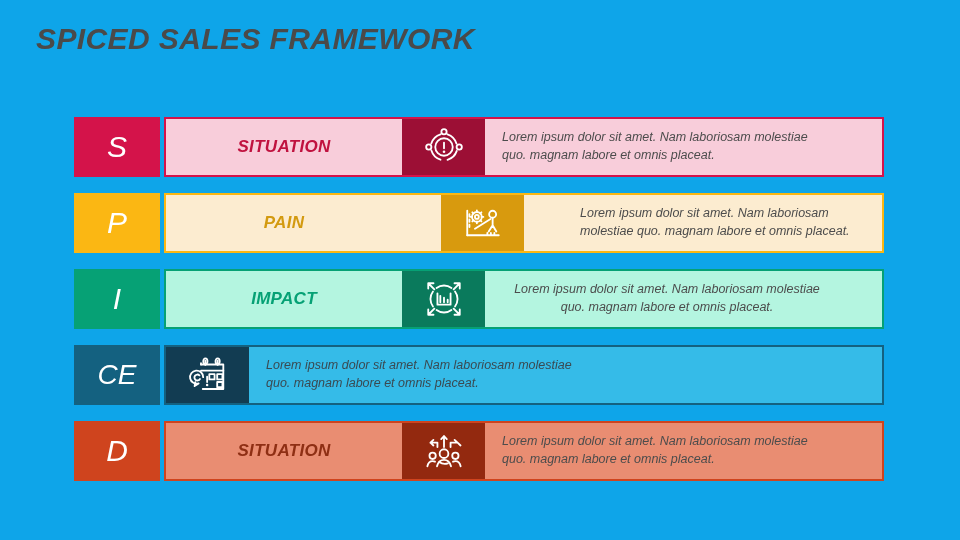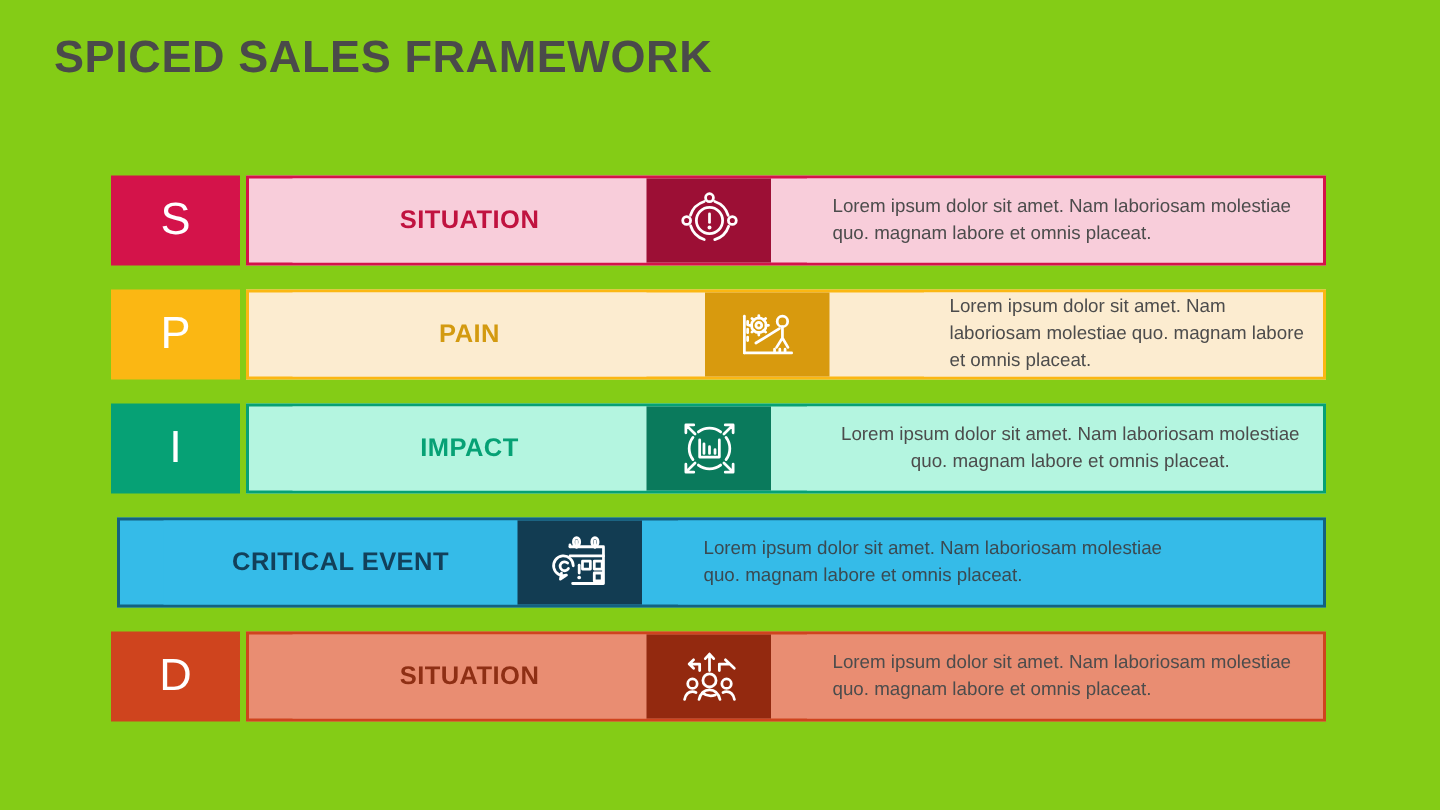--- a/index.html
+++ b/index.html
@@ -10,21 +10,22 @@
     width: 960px;
     height: 540px;
     background: #ffffff;
     font-family: "Liberation Sans", sans-serif;
     overflow: hidden;
   }
   .slide {
     position: relative;
     width: 960px;
     height: 540px;
-    background: #84cc16;
+    background: #0ea5e9;
+    font-style: italic;
   }
   .slide-title {
     position: absolute;
     left: 36px;
     top: 22px;
     font-size: 30px;
     font-weight: bold;
     letter-spacing: 0.4px;
     color: #4a4a4a;
     white-space: nowrap;
@@ -68,42 +69,40 @@
   }
   .label-cell {
     width: 236px;
     min-width: 236px;
     display: flex;
     align-items: center;
     justify-content: center;
     font-size: 17px;
     font-weight: bold;
     letter-spacing: 0.3px;
-    margin-left: 29px;
   }
   .icon-cell {
     width: 83px;
     min-width: 83px;
     display: flex;
     align-items: center;
     justify-content: center;
   }
   .icon-cell svg {
     width: 42px;
     height: 42px;
     display: block;
   }
   .desc-cell {
     flex: 1;
     display: flex;
     align-items: center;
     padding-left: 17px;
     padding-right: 10px;
     box-sizing: border-box;
-    margin-left: 24px;
   }
   .desc-text {
     font-size: 12.5px;
     line-height: 1.42;
     color: #4c4c4c;
     max-width: 330px;
   }
 </style>
 </head>
 <body style="background: rgb(255, 255, 255);">
@@ -170,22 +169,22 @@
               <path fill="none" stroke="#ffffff" stroke-width="2.1" stroke-linecap="round" stroke-linejoin="round" d="M6 42h6M6 42v-6M6 42l7-7"></path>
               <path fill="none" stroke="#ffffff" stroke-width="2.1" stroke-linecap="round" stroke-linejoin="round" d="M42 42h-6M42 42v-6M42 42l-7-7"></path>
             </svg>
           </div>
           <div class="desc-cell" style="background: rgb(180, 245, 224);">
             <div class="desc-text" style="color: rgb(76, 76, 76);">Lorem ipsum dolor sit amet. Nam laboriosam molestiae quo. magnam labore et omnis placeat.</div>
           </div>
         </div>
       </div>
       <div class="row">
+        <div class="letter-box two" style="background: rgb(20, 97, 128); color: rgb(255, 255, 255);">CE</div>
         <div class="panel" style="border-color: rgb(20, 97, 128); background: rgb(53, 187, 232);">
-          <div class="label-cell" style="background: rgb(53, 187, 232); color: rgb(18, 64, 90);">CRITICAL EVENT</div>
           <div class="icon-cell" style="background: rgb(18, 60, 82);">
             <svg viewBox="0 0 48 48">
               <path fill="none" stroke="#ffffff" stroke-width="2.1" stroke-linecap="round" stroke-linejoin="round" d="M16 12h25.5v28H18"></path>
               <path fill="none" stroke="#ffffff" stroke-width="2.1" stroke-linecap="round" stroke-linejoin="round" d="M16 12v-1.5"></path>
               <path fill="none" stroke="#ffffff" stroke-width="2.1" stroke-linecap="round" stroke-linejoin="round" d="M16 19h25.5"></path>
               <path fill="none" stroke="#ffffff" stroke-width="2.1" stroke-linecap="round" stroke-linejoin="round" d="M21 7.5v5"></path>
               <path fill="none" stroke="#ffffff" stroke-width="2.1" stroke-linecap="round" stroke-linejoin="round" d="M35 7.5v5"></path>
               <ellipse fill="none" stroke="#ffffff" stroke-width="2.1" stroke-linecap="round" stroke-linejoin="round" cx="21" cy="8.4" rx="2.4" ry="3.4"></ellipse>
               <ellipse fill="none" stroke="#ffffff" stroke-width="2.1" stroke-linecap="round" stroke-linejoin="round" cx="35" cy="8.4" rx="2.4" ry="3.4"></ellipse>
               <rect fill="none" stroke="#ffffff" stroke-width="2.1" stroke-linecap="round" stroke-linejoin="round" x="25.5" y="23" width="6" height="6"></rect>

